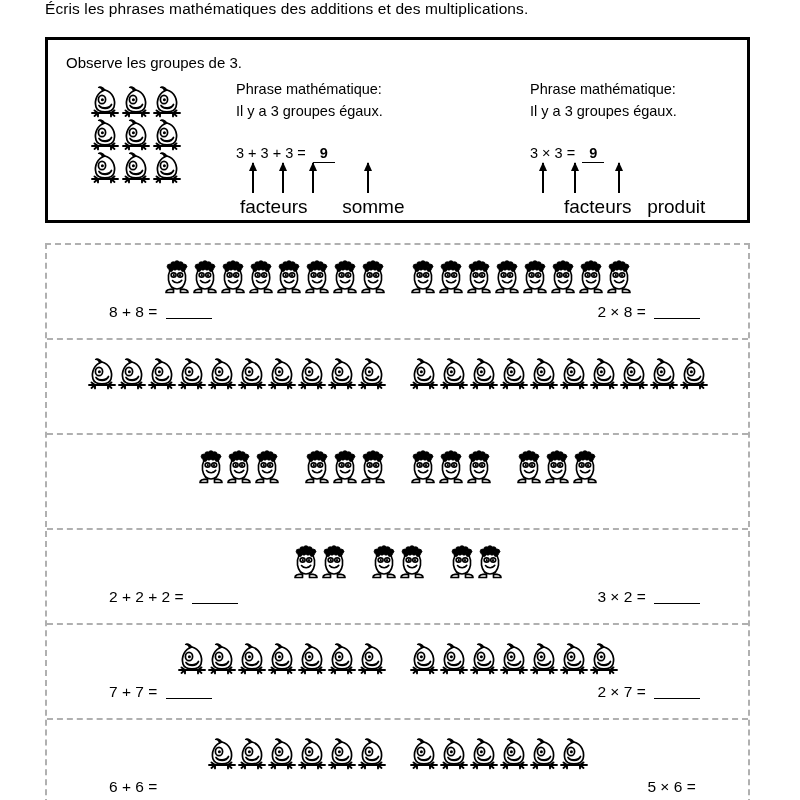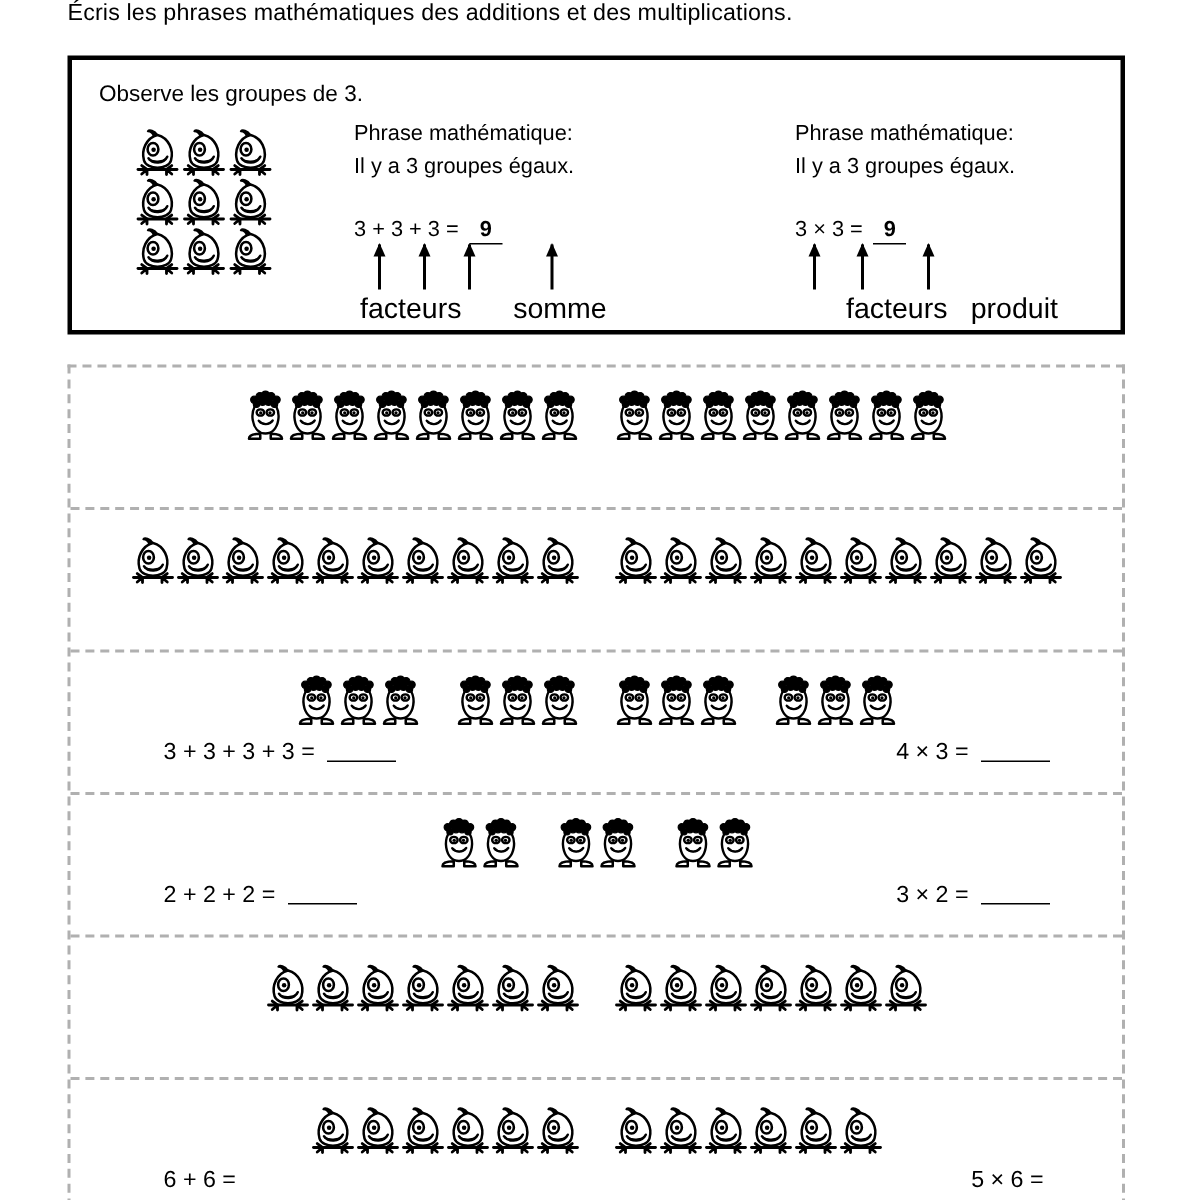--- a/index.html
+++ b/index.html
@@ -821,20 +821,24 @@
       <path d="M10.2 22.6 C12.4 24 16 24 18.2 22.3" stroke-width="1"></path>
     </g>
     <g fill="#fff" stroke="#000" stroke-width="1.7" stroke-linejoin="round">
       <path d="M3 33.5 C3 30.8 7 30.2 10.5 30.2 L10.5 33.5 Z"></path>
       <path d="M25 33.5 C25 30.8 21 30.2 17.5 30.2 L17.5 33.5 Z"></path>
     </g>
             </svg>
           </span>
         </div>
       </div>
+      <div class="eq-line">
+        <div class="eq-left"><span>8 + 8 = </span><span class="blank"></span></div>
+        <div class="eq-right"><span>2 × 8 = </span><span class="blank"></span></div>
+      </div>
     </div>
     <div class="exercise-row">
       <div class="figure-strip">
         <div class="figure-group">
           <span class="figure">
             <svg viewBox="0 0 30 34" width="30" height="34">
     <g fill="none" stroke="#000" stroke-width="1.7" stroke-linecap="round" stroke-linejoin="round">
       <path d="M15 6 C7.5 8 4 16 6 23 C8 29.5 22 29.5 24 23 C26 16 22.5 8 15 6 Z" fill="#fff"></path>
       <path d="M15 6 C13 3 9.5 2 8.5 3.5 C10.5 3.5 12 5 12.5 7" fill="#000" stroke-width="1.2"></path>
       <ellipse cx="12" cy="15.5" rx="3.6" ry="4.2" fill="#fff"></ellipse>
@@ -1516,24 +1520,20 @@
       <path d="M9.5 21.5 C12 24.5 16.5 24.5 18.8 21.3"></path>
       <path d="M10.2 22.6 C12.4 24 16 24 18.2 22.3" stroke-width="1"></path>
     </g>
     <g fill="#fff" stroke="#000" stroke-width="1.7" stroke-linejoin="round">
       <path d="M3 33.5 C3 30.8 7 30.2 10.5 30.2 L10.5 33.5 Z"></path>
       <path d="M25 33.5 C25 30.8 21 30.2 17.5 30.2 L17.5 33.5 Z"></path>
     </g>
             </svg>
           </span>
         </div>
-      </div>
-      <div class="eq-line">
-        <div class="eq-left"><span>3 + 3 + 3 + 3 = </span><span class="blank"></span></div>
-        <div class="eq-right"><span>4 × 3 = </span><span class="blank"></span></div>
       </div>
     </div>
     <div class="exercise-row">
       <div class="figure-strip">
         <div class="figure-group">
           <span class="figure">
             <svg viewBox="0 0 28 36" width="28" height="36">
     <g fill="none" stroke="#000" stroke-width="1.6" stroke-linecap="round" stroke-linejoin="round">
       <path d="M14 7 C7 8 4.5 15 5.5 21 C6.5 27 10 30 14 30 C18 30 21.5 27 22.5 21 C23.5 15 21 8 14 7 Z" fill="#fff"></path>
       <g fill="#000" stroke="#000" stroke-width="0.8">
@@ -1949,20 +1949,24 @@
     </g>
     <g stroke="#000" stroke-width="1.9" stroke-linecap="round" fill="none">
       <path d="M2 29 H28"></path>
       <path d="M8 29 l-3.5 3 M8 29 l-3.5 -2.6 M8 29 l0 3.4"></path>
       <path d="M21 29 l3.5 3 M21 29 l3.5 -2.6 M21 29 l0 3.4"></path>
     </g>
             </svg>
           </span>
         </div>
       </div>
+      <div class="eq-line">
+        <div class="eq-left"><span>7 + 7 = </span><span class="blank"></span></div>
+        <div class="eq-right"><span>2 × 7 = </span><span class="blank"></span></div>
+      </div>
     </div>
     <div class="exercise-row last">
       <div class="figure-strip">
         <div class="figure-group">
           <span class="figure">
             <svg viewBox="0 0 30 34" width="30" height="34">
     <g fill="none" stroke="#000" stroke-width="1.7" stroke-linecap="round" stroke-linejoin="round">
       <path d="M15 6 C7.5 8 4 16 6 23 C8 29.5 22 29.5 24 23 C26 16 22.5 8 15 6 Z" fill="#fff"></path>
       <path d="M15 6 C13 3 9.5 2 8.5 3.5 C10.5 3.5 12 5 12.5 7" fill="#000" stroke-width="1.2"></path>
       <ellipse cx="12" cy="15.5" rx="3.6" ry="4.2" fill="#fff"></ellipse>

